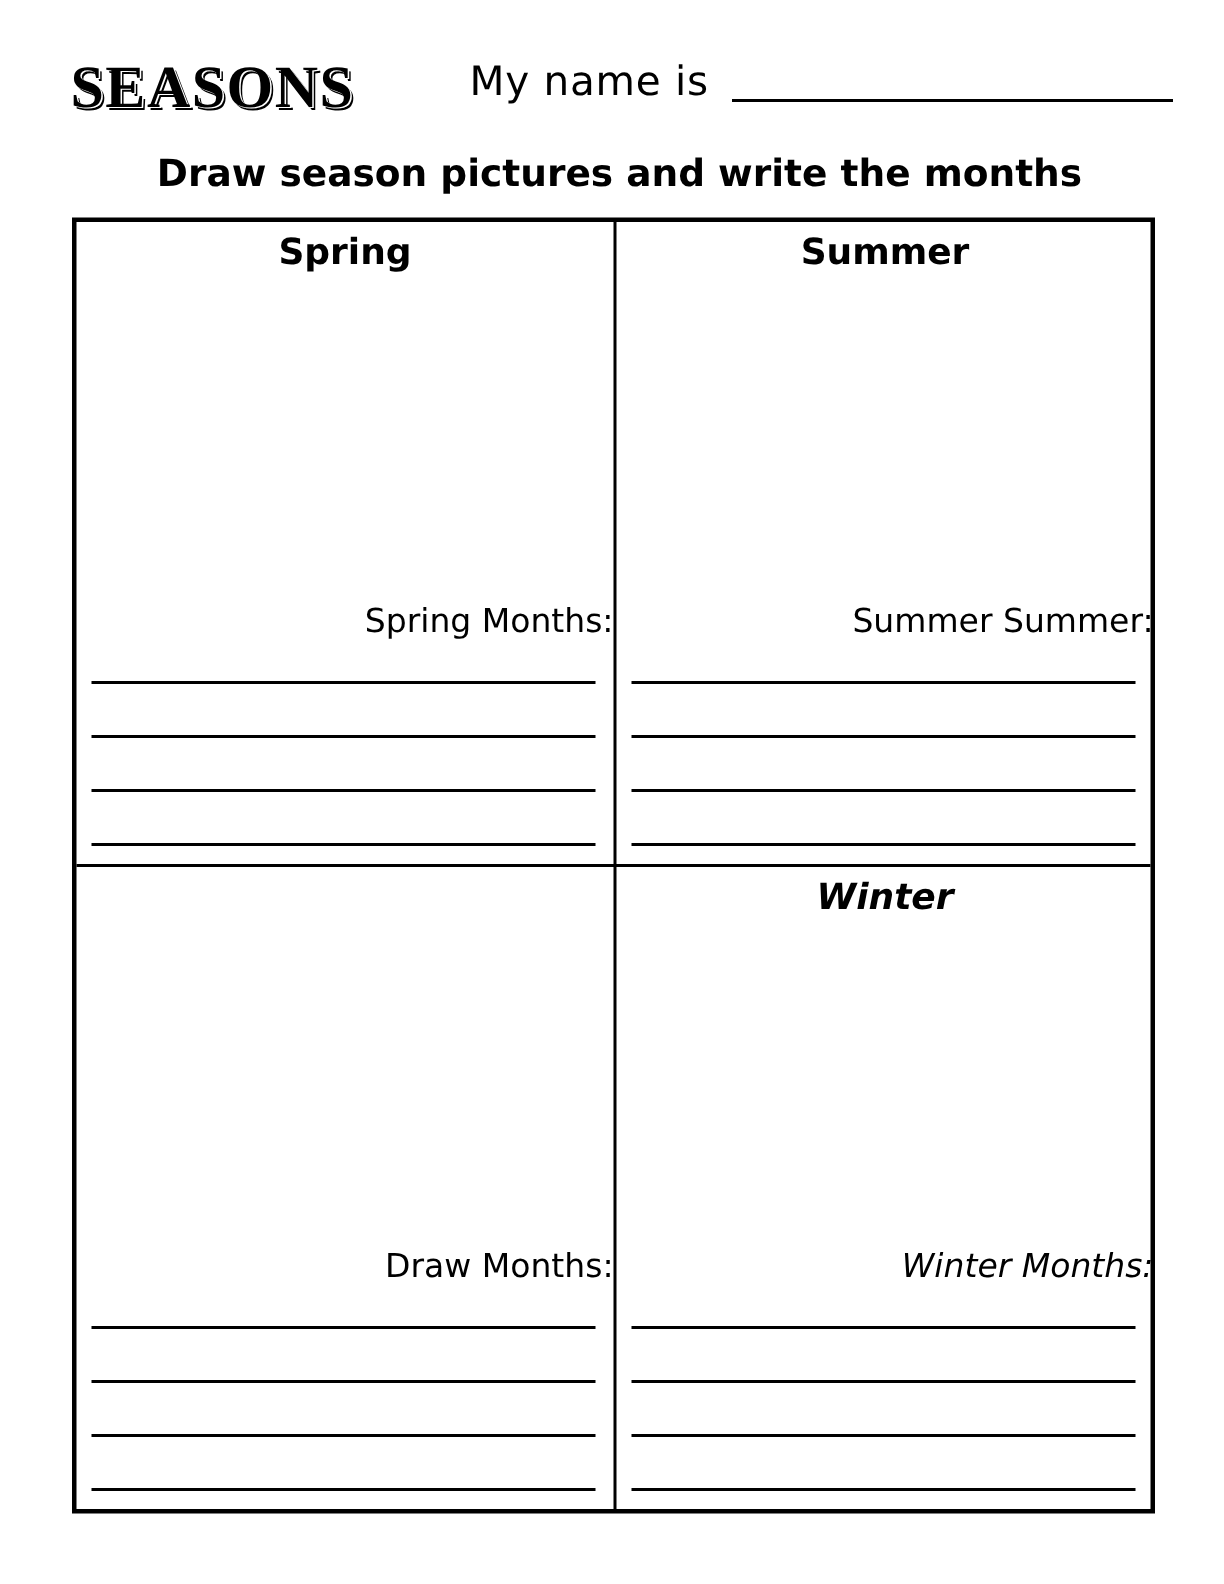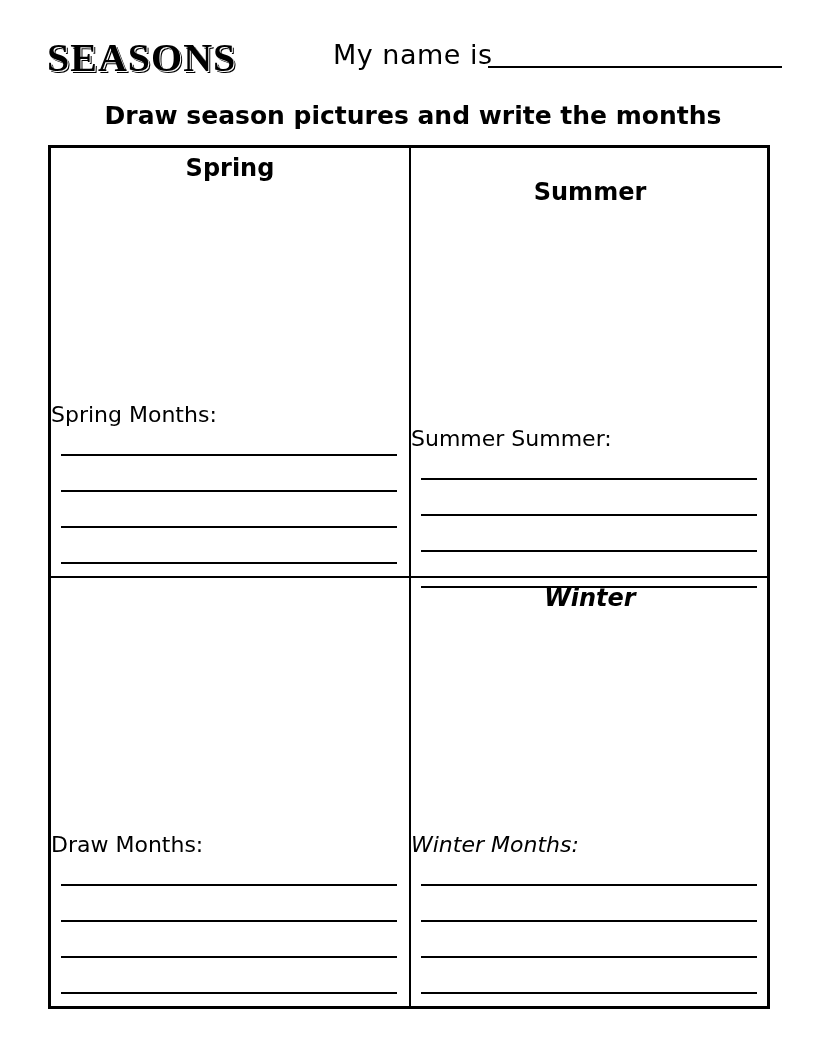--- a/index.html
+++ b/index.html
@@ -1,30 +1,30 @@
 <!DOCTYPE html>
 <html><head>
   <meta charset="utf-8">
   <style>
     html, body { margin:0; padding:0; background:#ffffff; }
     body { width:816px; height:1056px; position:relative; overflow:hidden; font-family:"Liberation Sans", sans-serif; color:#000; }
     .title { position:absolute; left:47px; top:34px; font-family:Liberation Serif, serif; font-weight:bold; font-size:40px; letter-spacing:1px; line-height:48px; text-shadow:1px 1px 0 #fff, 2px 2px 0 #000; }
-    .name-label { position:absolute; left:333px; top:38px; font-size:27px; line-height:34px; font-family:"DejaVu Sans", sans-serif; font-weight:normal; letter-spacing:0.5px; }
+    .name-label { position:absolute; left:313px; top:38px; font-size:27px; line-height:34px; font-family:"DejaVu Sans", sans-serif; font-weight:normal; letter-spacing:0.5px; }
     .name-line { position:absolute; left:488px; top:66px; width:294px; height:0; border-bottom:2px solid #000; }
     .instructions { position:absolute; left:0; width:826px; top:100px; text-align:center; font-weight:bold; font-size:25px; line-height:32px; font-family:"DejaVu Sans", sans-serif; }
     .grid { position:absolute; left:48px; top:145px; width:716px; height:858px; border:3px solid #000; }
     .vline { position:absolute; left:358px; top:0; width:2px; height:100%; background:#000; }
     .hline { position:absolute; left:0; top:428px; width:100%; height:2px; background:#000; }
     .cell { position:absolute; width:358px; height:428px; }
     .cell.tl { left:0; top:0; }
-    .cell.tr { left:360px; top:0;margin-top:24px; }
+    .cell.tr { left:360px; top:0; }
     .cell.bl { left:0; top:430px; }
     .cell.br { left:360px; top:430px;font-style:italic; }
     .cell-title { position:absolute; left:0; width:100%; top:4px; text-align:center; font-weight:bold; font-size:24px; line-height:32px; font-family:"DejaVu Sans", sans-serif; }
-    .months-label { position:absolute; left:0; width:100%; top:252px; text-align:left; font-size:22px; line-height:30px; font-family:"DejaVu Sans", sans-serif; }
+    .months-label { position:absolute; left:0; width:100%; top:252px; text-align:right; font-size:22px; line-height:30px; font-family:"DejaVu Sans", sans-serif; }
     .write-line { position:absolute; left:10px; width:336px; height:0; border-bottom:2px solid #000; }
     .cell.tr .write-line, .cell.br .write-line { left:10px; }
     .l1 { top:306px; } .l2 { top:342px; } .l3 { top:378px; } .l4 { top:414px; }
   </style>
 </head>
 <body>
 
 <div class="title">SEASONS</div>
 <div class="name-label">My name is</div>
 <div class="name-line"></div>

